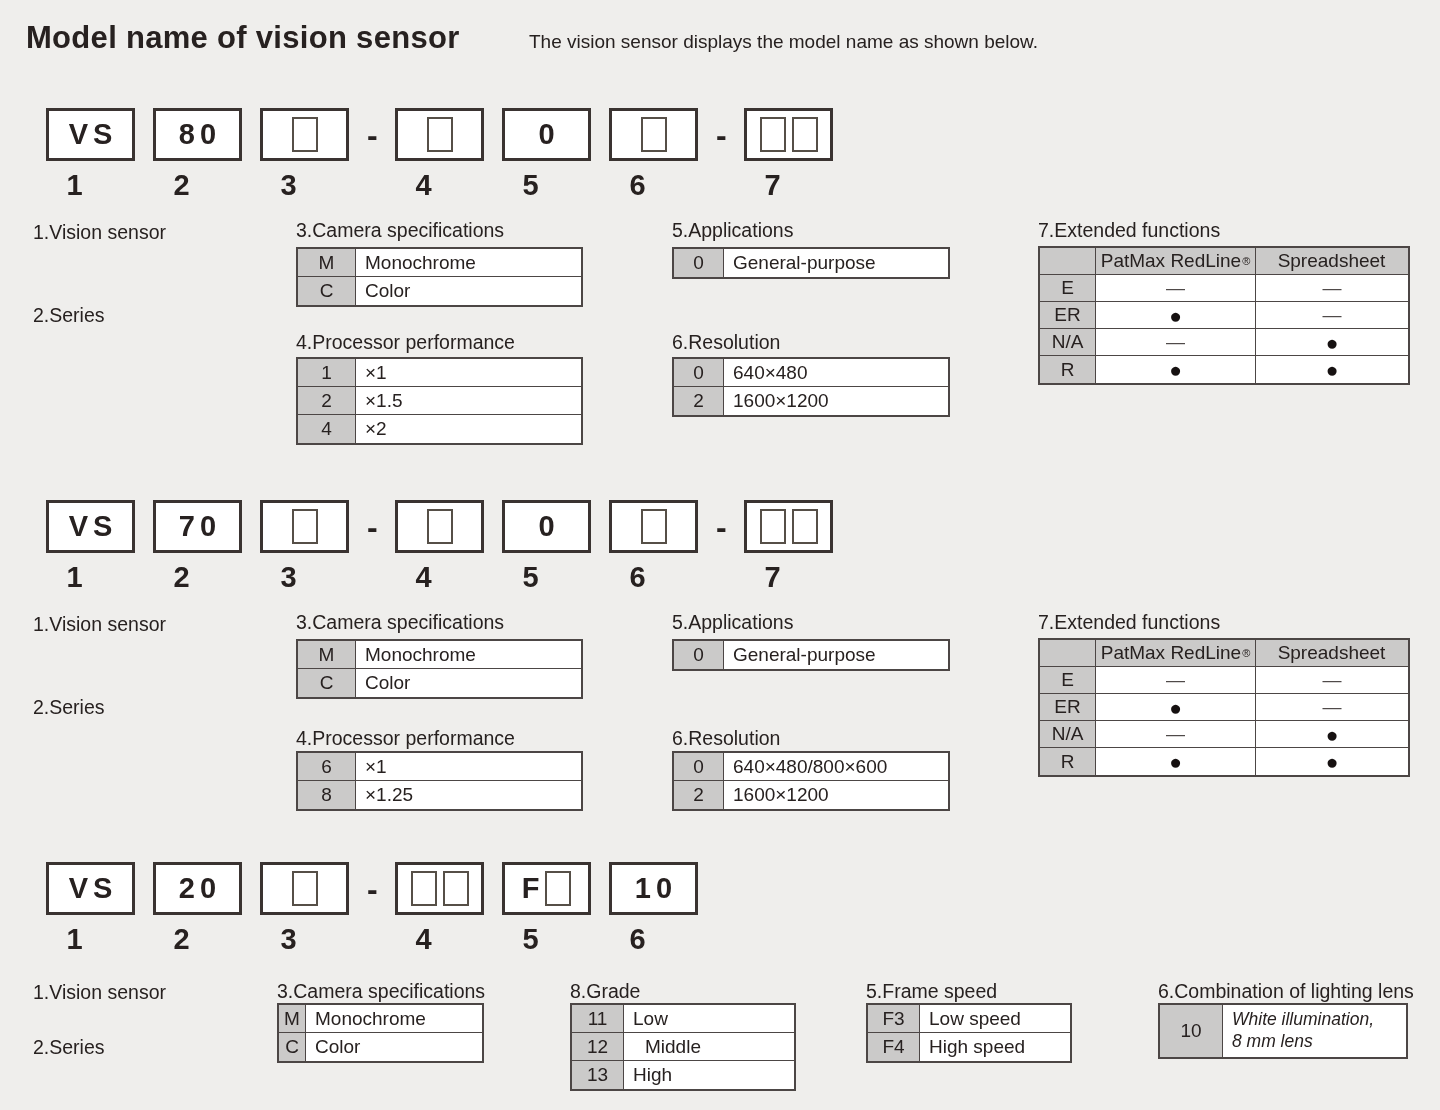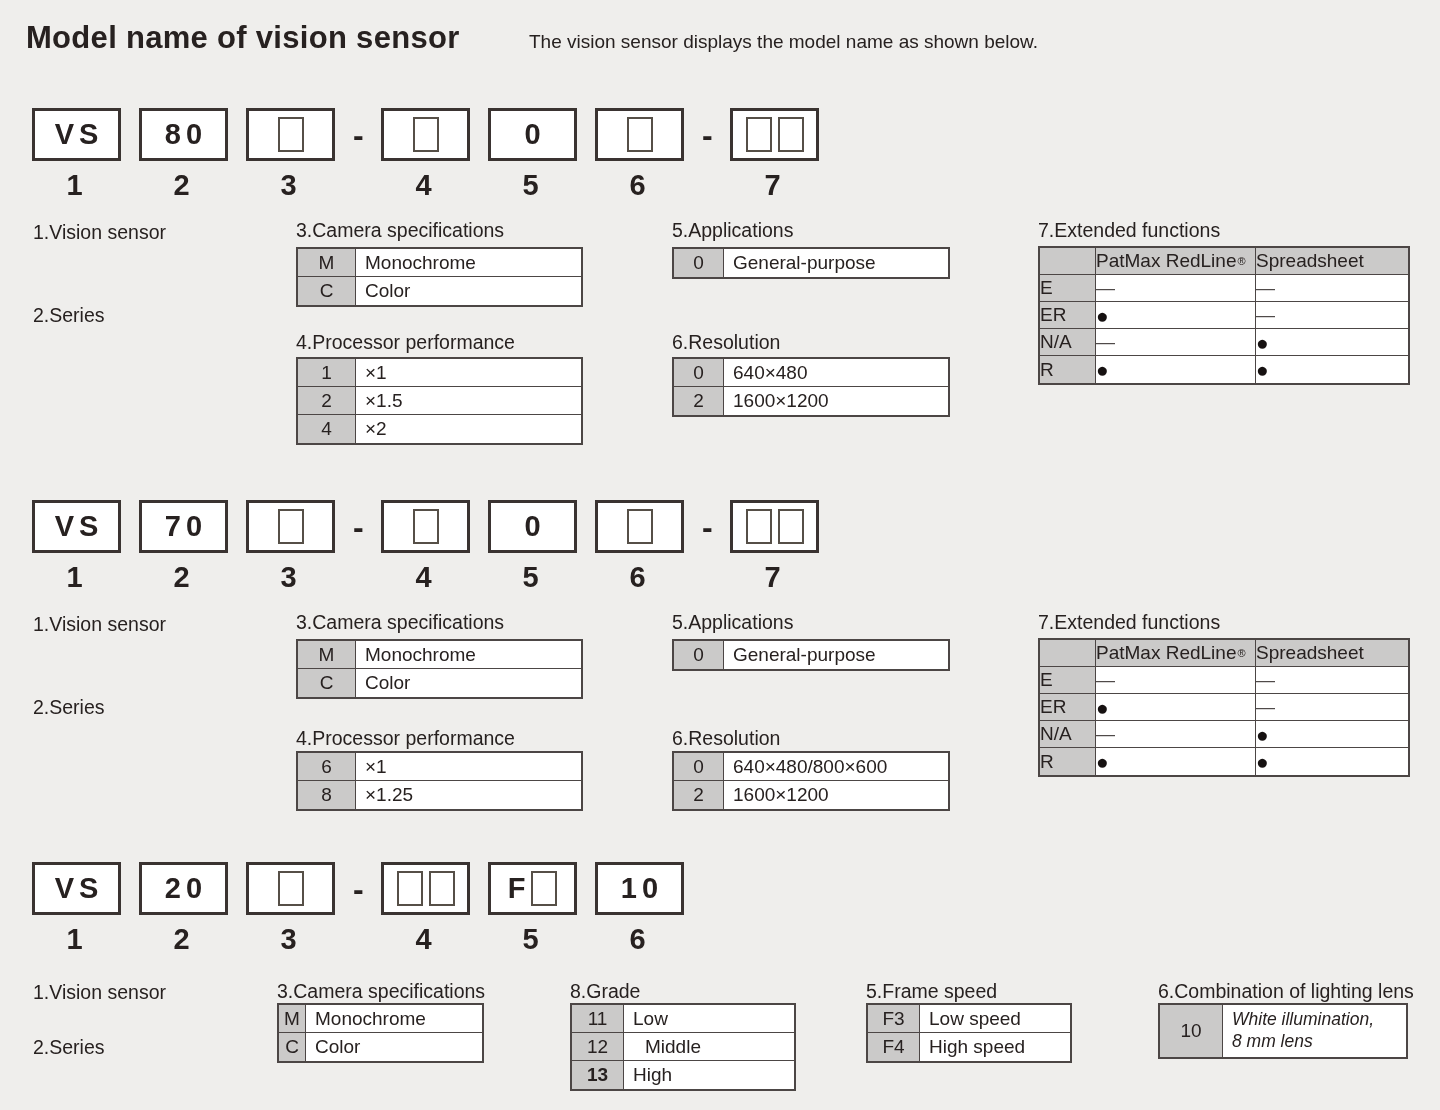--- a/index.html
+++ b/index.html
@@ -4,21 +4,21 @@
 <style>
   html,body{margin:0;padding:0;background:#efeeec;}
   .canvas{
     position:relative;width:1440px;height:1110px;background:#efeeec;
     font-family:"Liberation Sans",sans-serif;color:#272120;overflow:hidden;
   }
   .page-title{position:absolute;left:26px;top:20px;font-size:31px;font-weight:bold;letter-spacing:.3px;}
   .page-subtitle{position:absolute;left:529px;top:31px;font-size:19px;}
   .section{position:absolute;left:30px;width:1395px;}
   
-  .boxrow{position:absolute;left:2px;top:0;display:flex;gap:18px;align-items:center;}
+  .boxrow{position:absolute;left:16px;top:0;display:flex;gap:18px;align-items:center;}
   .mbox{
     width:89px;height:53px;background:#fff;border:3px solid #3a3331;
     box-sizing:border-box;display:flex;align-items:center;justify-content:center;gap:6px;
   }
   .mbox-label{font-size:29px;font-weight:bold;letter-spacing:5px;margin-right:-5px;line-height:1;}
   .ph{width:26px;height:35px;background:#fff;border:2px solid #564f47;box-sizing:border-box;}
   .box-dash{width:10px;text-align:center;font-size:32px;font-weight:bold;line-height:1;}
   .digitrow{position:absolute;left:0;top:61px;display:flex;gap:18px;}
   .digit{width:89px;text-align:center;font-size:29px;font-weight:bold;}
   .digit-spacer{width:10px;}
@@ -33,21 +33,21 @@
     background:#cbcac9;border-right:1px solid #4c4645;box-sizing:border-box;
     display:flex;align-items:center;justify-content:center;font-size:19px;flex:none;
   }
   .val{flex:1;display:flex;align-items:center;padding-left:9px;font-size:19px;}
   .val .vline{line-height:1.25;font-size:17.5px;font-style:italic;}
   .val.multi{flex-direction:column;align-items:flex-start;justify-content:center;}
   
   .matrix{position:absolute;background:#fff;border:2px solid #4c4645;box-sizing:border-box;}
   .mrow{display:flex;border-bottom:1px solid #4c4645;box-sizing:border-box;}
   .mrow:last-child{border-bottom:none;}
-  .mcell{display:flex;align-items:center;font-size:19px;box-sizing:border-box;}
+  .mcell{display:flex;align-items:center;justify-content:center;font-size:19px;box-sizing:border-box;}
   .mcell.head{background:#cbcac9;}
   .mcell.keycol{background:#cbcac9;border-right:1px solid #4c4645;flex:none;}
   .mcell .reg{font-size:11px;vertical-align:super;line-height:1;margin-left:1px;}
   .mcell.c1{border-right:1px solid #4c4645;}
   .mark-dot{font-size:21px;line-height:1;color:#161111;}
   .mark-dash{font-size:19px;color:#4f4a49;}
 </style>
 </head>
 <body>
 
@@ -371,21 +371,21 @@
         <div class="spec-table" style="left: 540px; top: 141px; width: 226px;">
           <div class="trow" style="height: 28px;">
             <span class="key" style="width: 52px;">11</span>
             <span class="val">Low</span>
           </div>
           <div class="trow" style="height: 28px; gap: 12px;">
             <span class="key" style="width: 52px;">12</span>
             <span class="val">Middle</span>
           </div>
           <div class="trow" style="height: 28px;">
-            <span class="key" style="width: 52px; font-weight: bold;">13</span>
+            <span class="key" style="width: 52px;">13</span>
             <span class="val">High</span>
           </div>
         </div>
         <div class="t-heading" style="left: 836px; top: 119px;">5.Frame speed</div>
         <div class="spec-table" style="left: 836px; top: 141px; width: 206px;">
           <div class="trow" style="height: 28px;">
             <span class="key" style="width: 52px;">F3</span>
             <span class="val">Low speed</span>
           </div>
           <div class="trow" style="height: 28px;">

